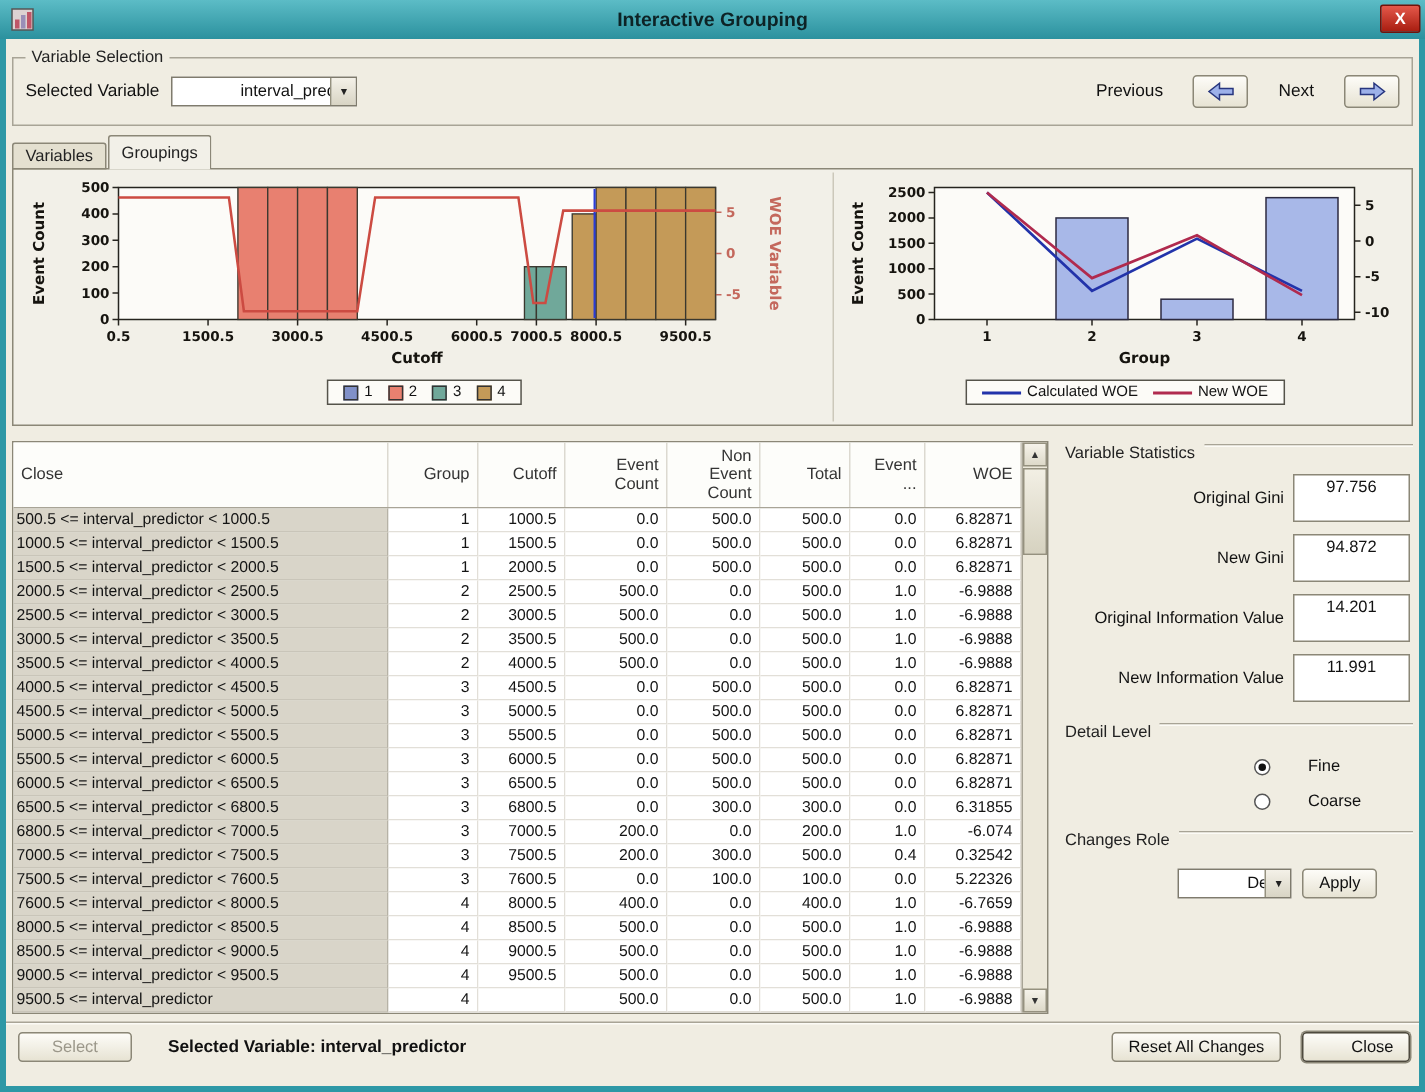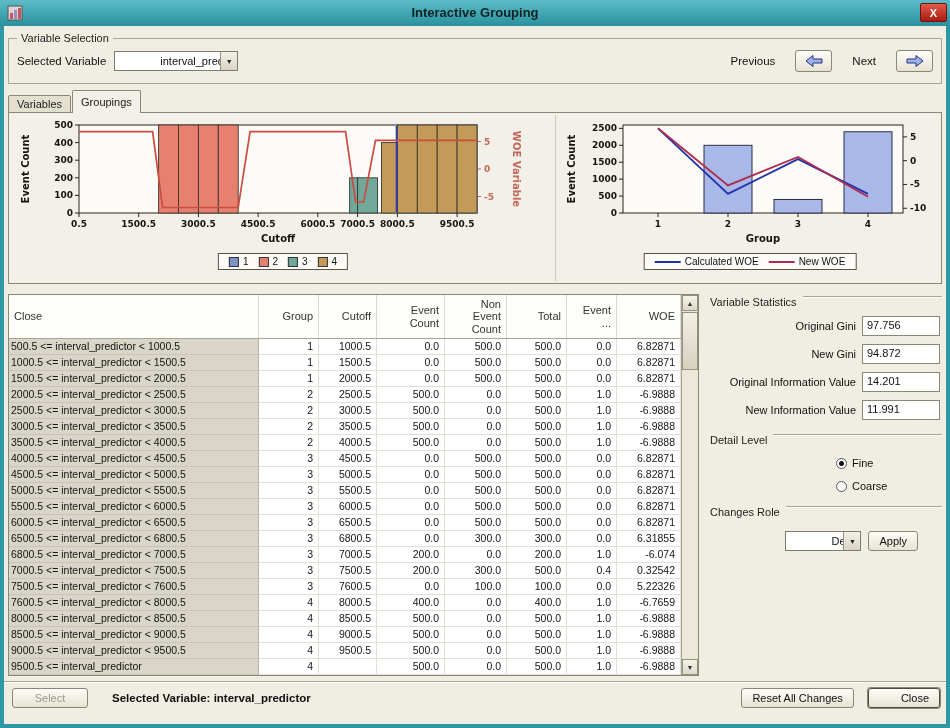--- a/index.html
+++ b/index.html
@@ -55,25 +55,25 @@
   .scroll-btn{height:16px;background:linear-gradient(#f6f3ea,#ddd9c9);border:1px solid #95917f;font-size:7px;color:#333;display:flex;align-items:center;justify-content:center;}
   .scroll-track{flex:1;position:relative;}
   .scroll-thumb{position:absolute;left:0;right:0;top:1px;height:58px;background:linear-gradient(#f2efe4,#d6d2c0);border:1px solid #95917f;}
 
   .stats-panel{position:absolute;left:706px;top:270px;width:232px;}
   .sep-header{display:flex;align-items:flex-start;gap:6px;font-size:11px;color:#222;}
   .sep-header.mt{margin-top:14px;}
   .sep-line{flex:1;height:2px;border-top:1px solid #a8a496;border-bottom:1px solid #fcfbf6;}
   .stat-row{display:flex;align-items:center;justify-content:flex-end;margin-top:8px;gap:6px;padding-right:2px;}
   .stat-label{font-size:11px;color:#111;text-align:right;padding-left:17px;}
-  .stat-box{width:78px;height:20px;border:1px solid #8b8777;background:#fff;font-size:11px;line-height:16px;text-align:left;padding:0 4px;color:#111;}
+  .stat-box{width:78px;height:32px;border:1px solid #8b8777;background:#fff;font-size:11px;line-height:16px;text-align:center;padding:0 4px;color:#111;}
   .radio-row{display:flex;align-items:center;gap:5px;margin:11px 34px 0 auto;width:72px;}
   .radio{width:11px;height:11px;border-radius:50%;border:1px solid #555;background:#fff;position:relative;display:inline-block;}
   .radio.sel::after{content:"";position:absolute;left:2px;top:2px;width:5px;height:5px;border-radius:50%;background:#111;}
-  .radio-label{font-size:11px;color:#111;}
+  .radio-label{font-size:11px;color:#111;margin-left:20px;}
   .role-row{display:flex;align-items:center;justify-content:flex-end;gap:7px;margin-top:13px;padding-right:24px;}
   .combo.small{width:76px;margin-left:0;}
 
   .footer-sep{position:absolute;left:0;right:0;top:655px;height:2px;border-top:1px solid #a8a496;border-bottom:1px solid #fcfbf6;}
   .select-btn{position:absolute;left:8px;top:662px;width:76px;}
   .btn.disabled{color:#9b978a;}
   .footer-label{position:absolute;left:108px;top:666px;font-size:11.5px;font-weight:bold;color:#111;}
   .footer-right{position:absolute;right:6px;top:662px;display:flex;gap:14px;}
   .close-dialog{border:1px solid #4e4a3e;box-shadow:0 0 0 1px #8b8777;padding-left:32px;}
 </style>

